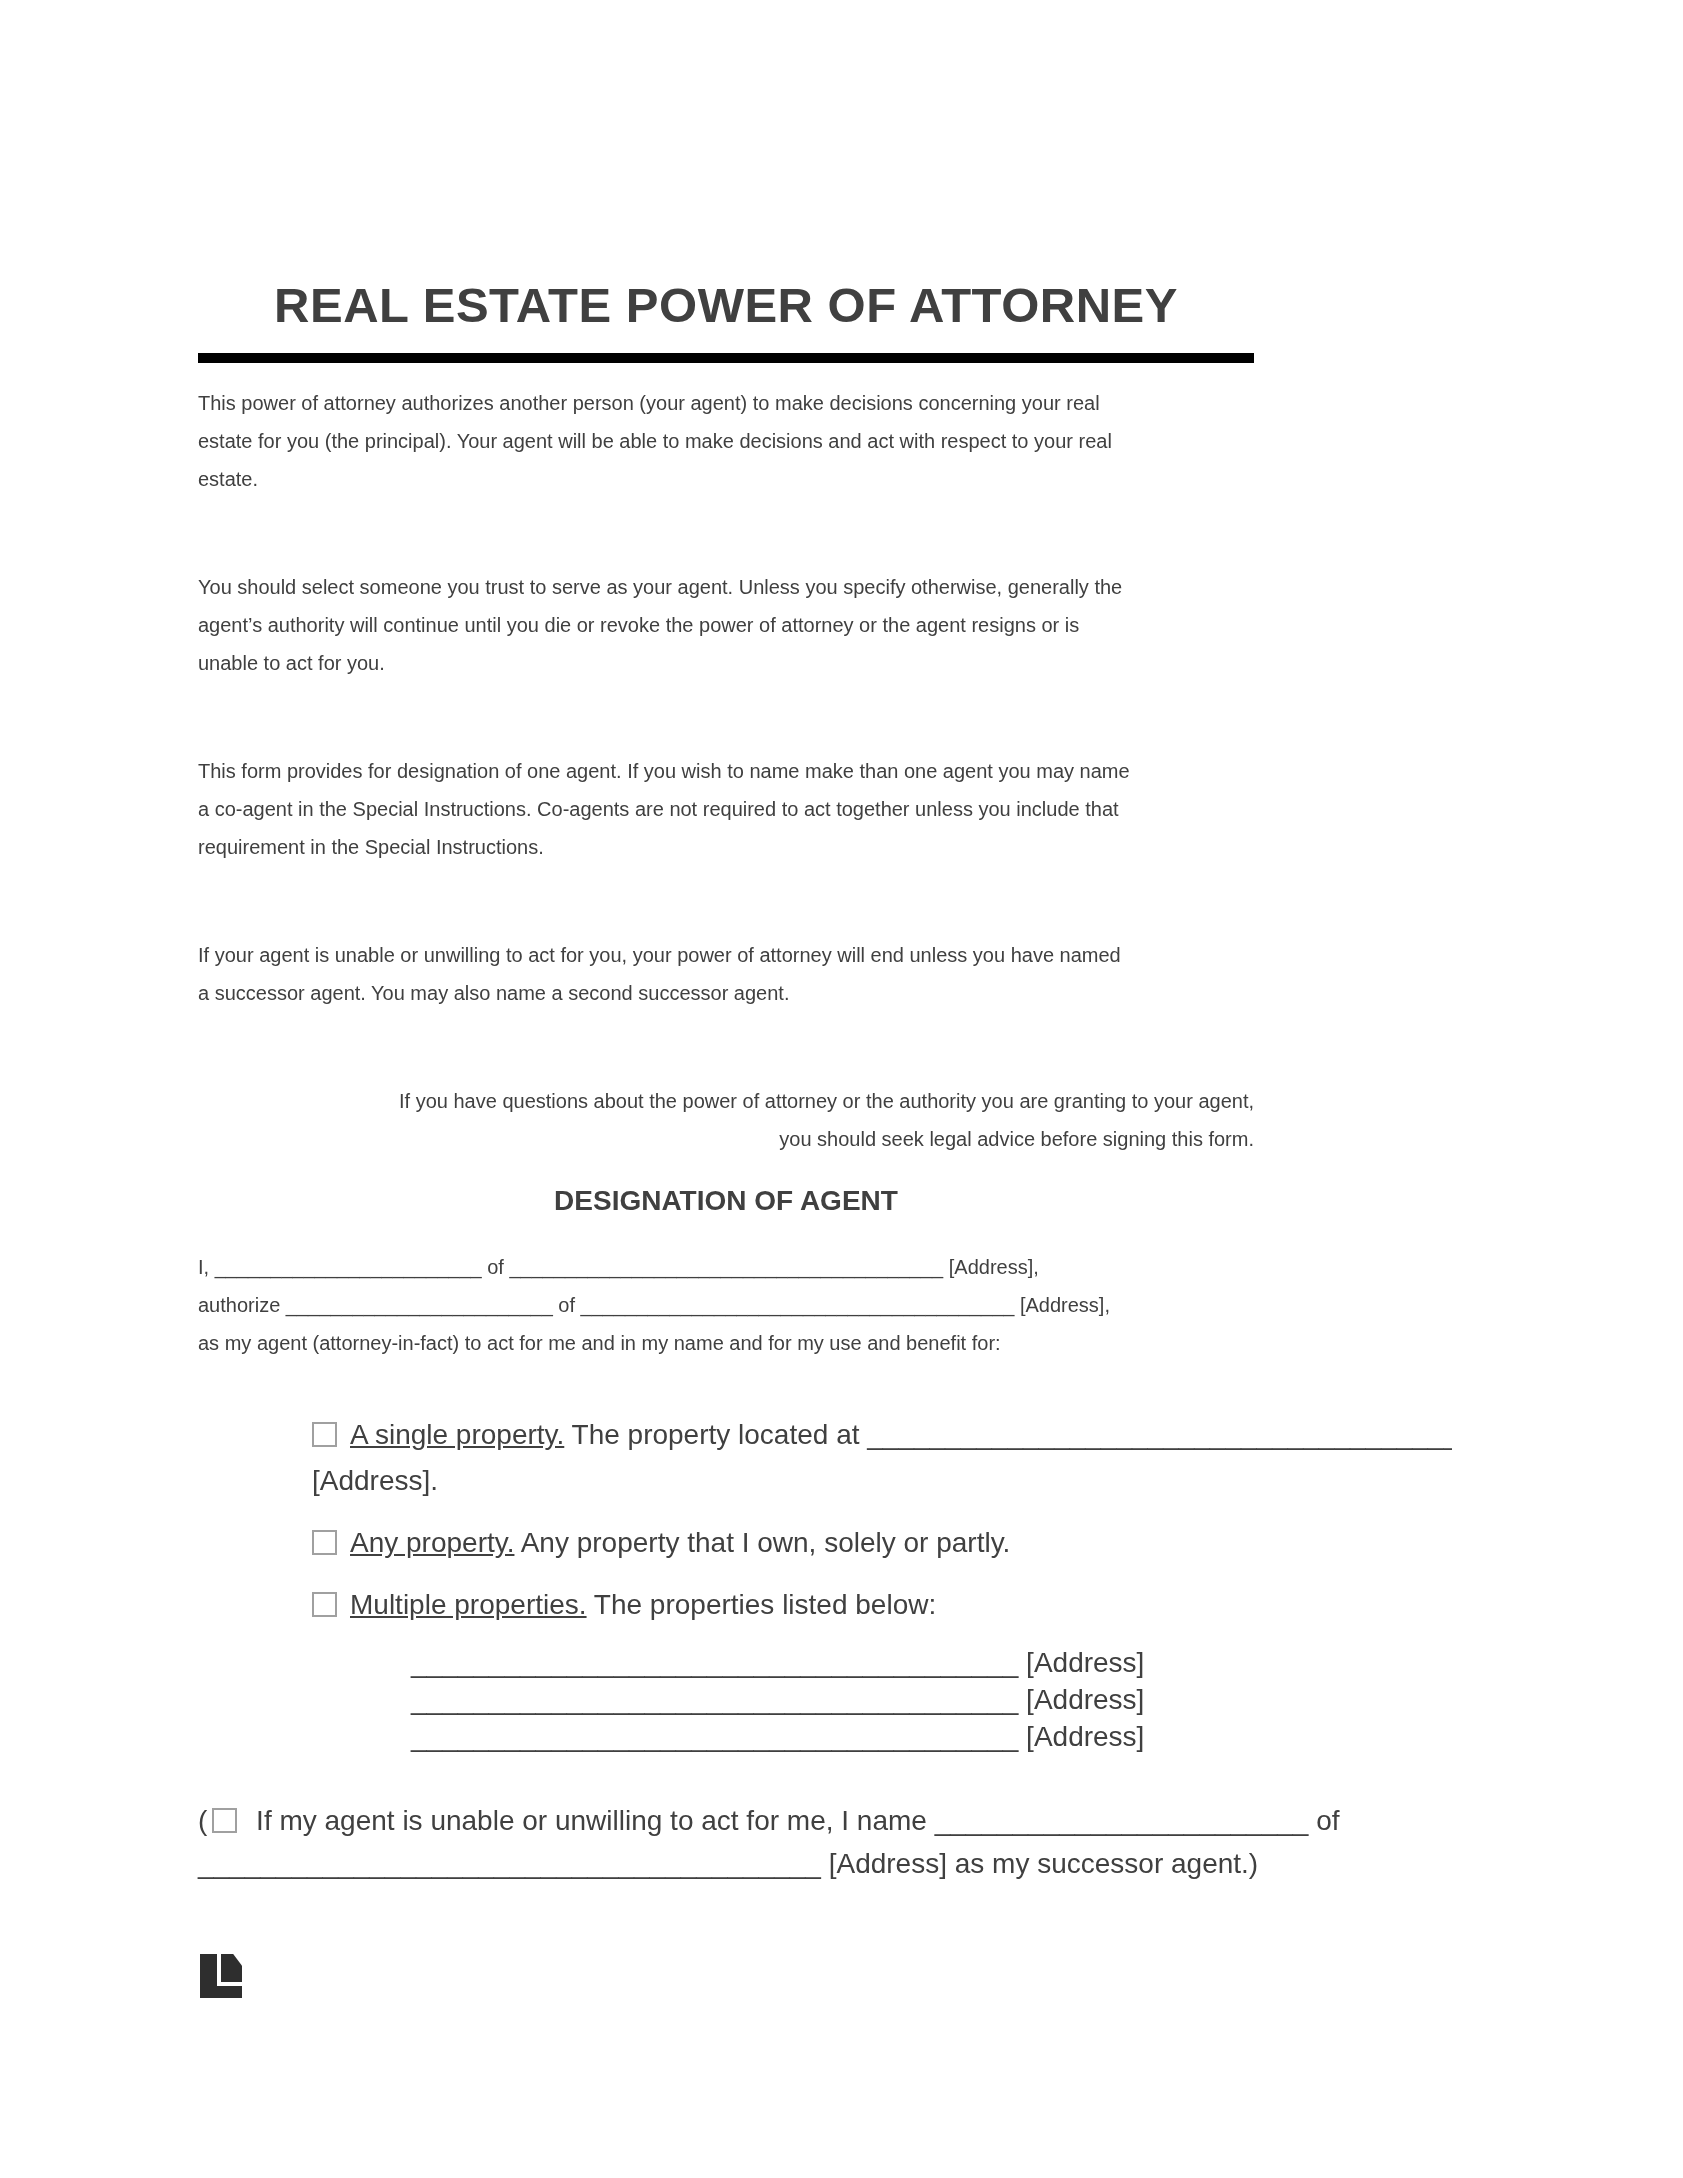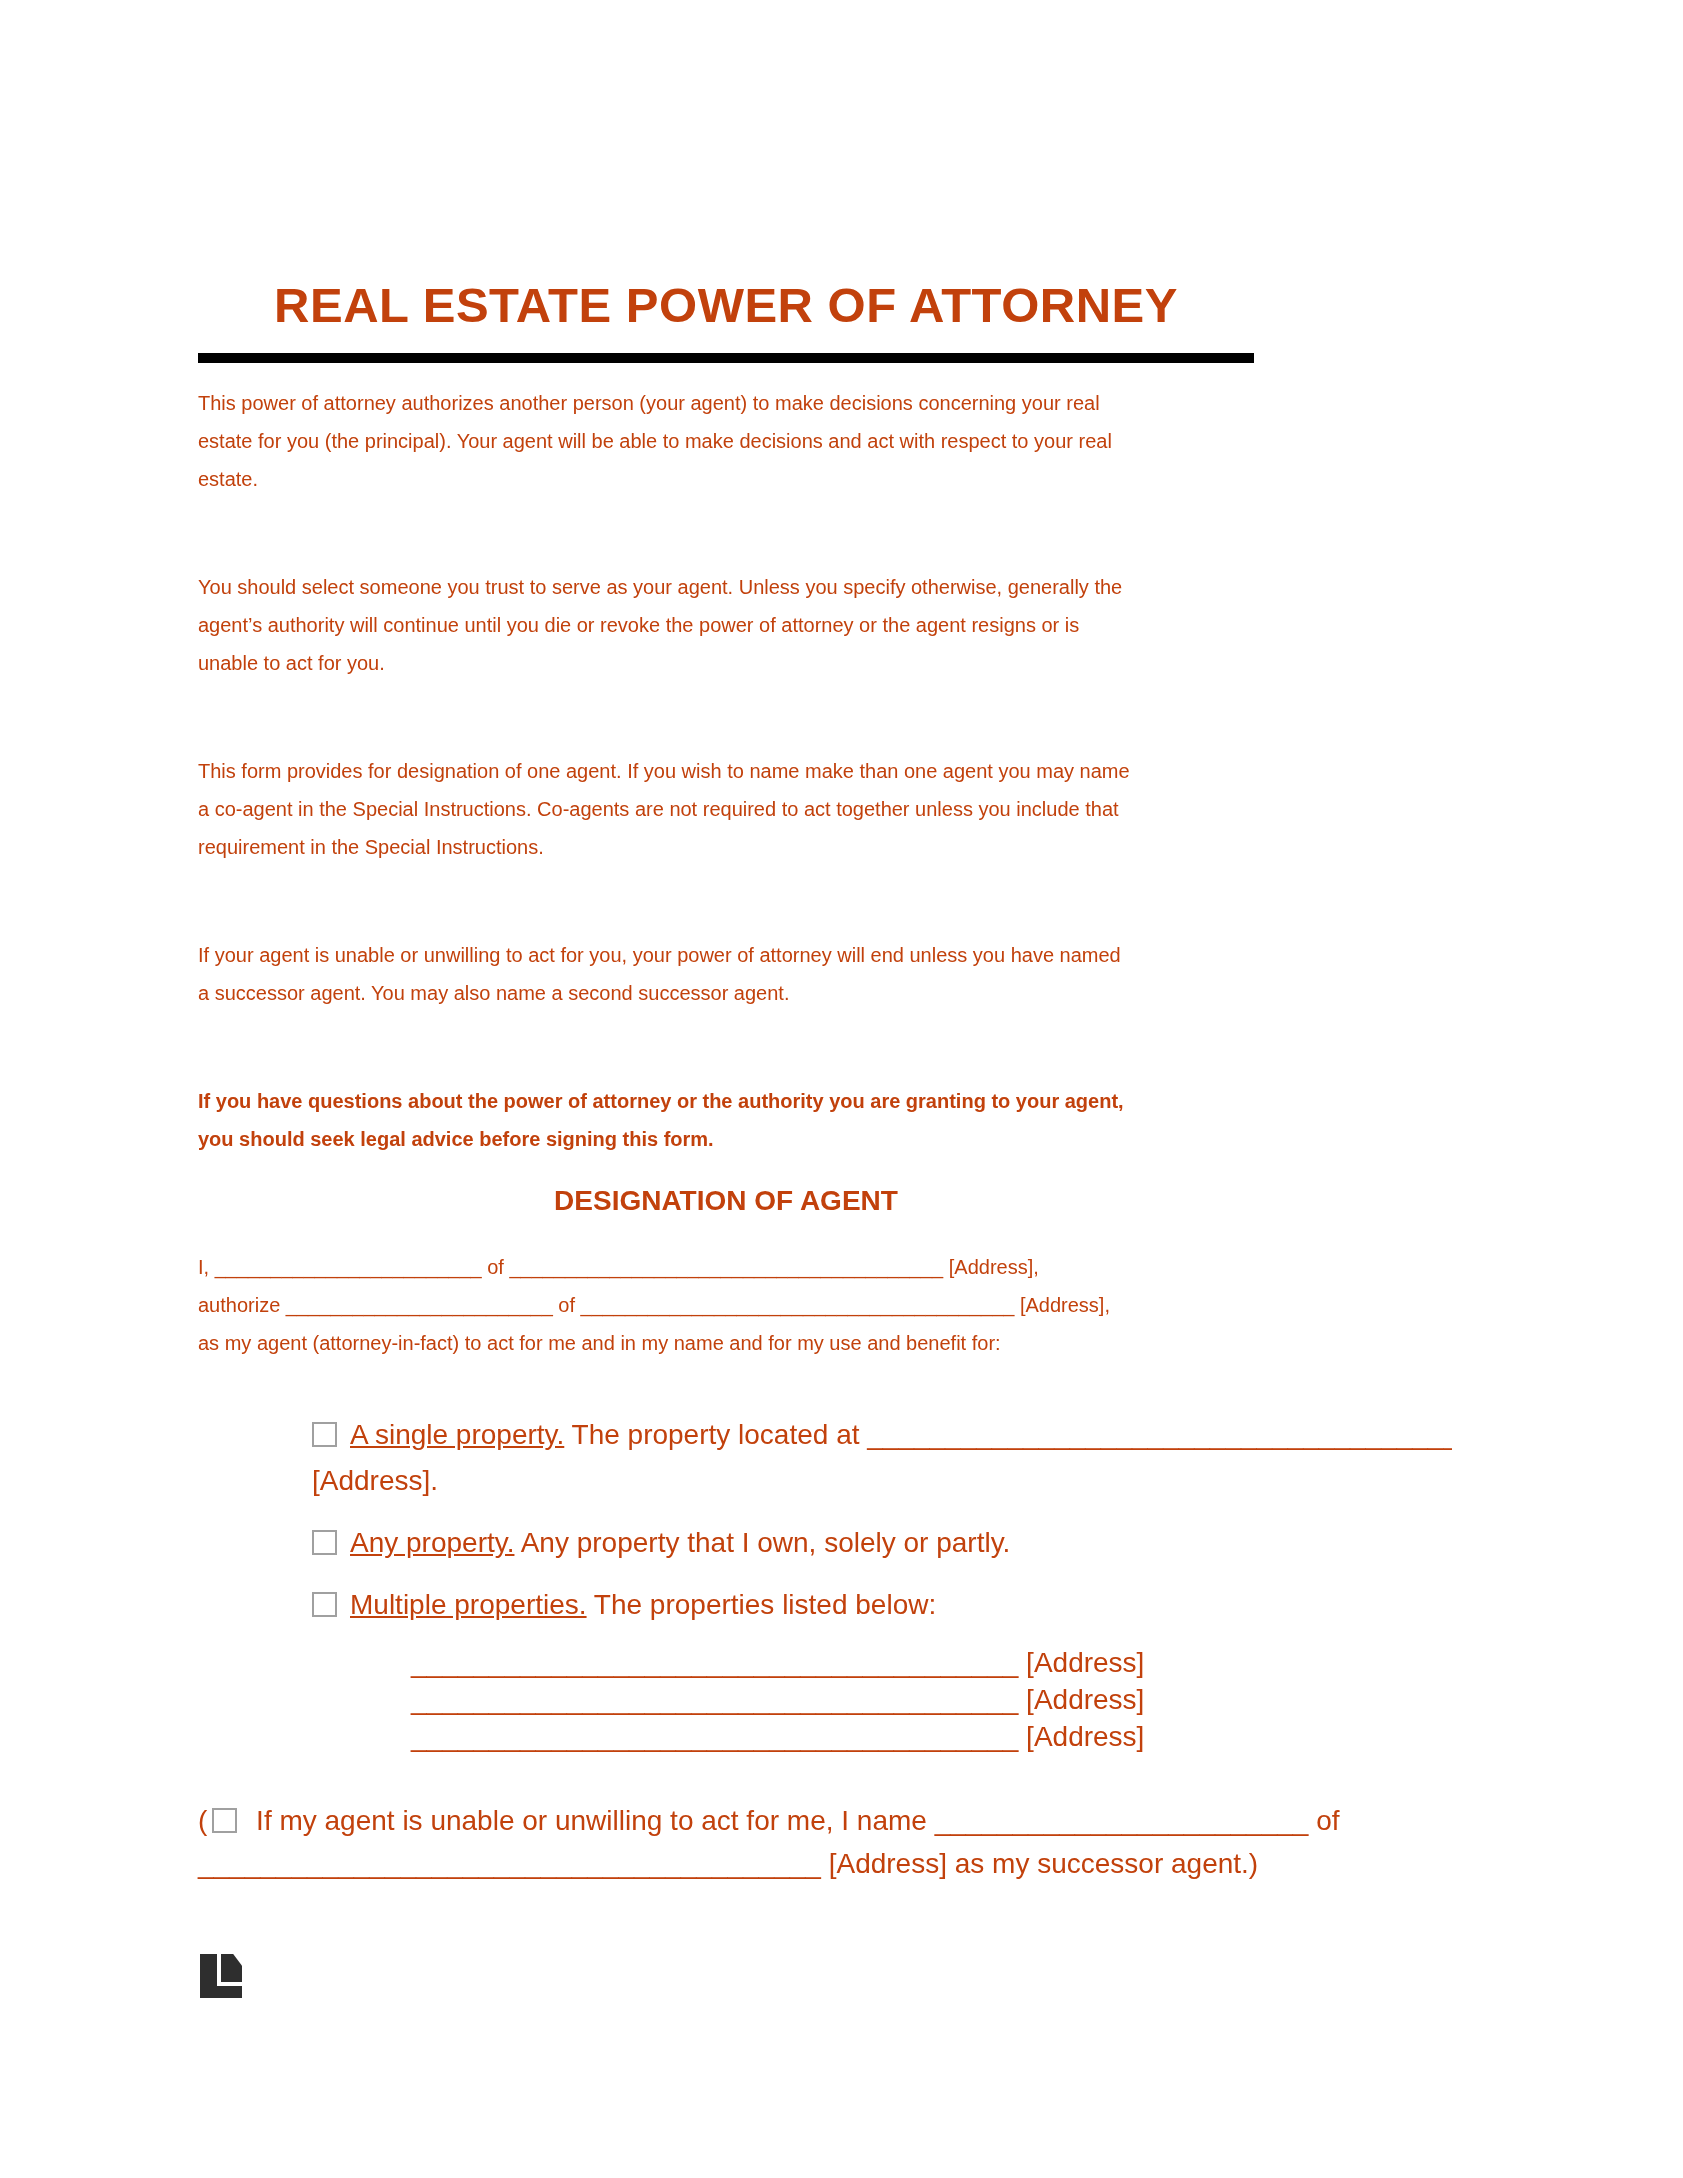--- a/index.html
+++ b/index.html
@@ -4,21 +4,21 @@
 <style>
   html, body { margin: 0; padding: 0; background: #ffffff; }
   .page {
     position: relative;
     width: 1452px;
     height: 2178px;
     box-sizing: border-box;
     padding: 0 198px;
     overflow: hidden;
     background: #ffffff;
-    color: #c2410c;
+    color: #404040;
     font-family: "Liberation Sans", "DejaVu Sans", sans-serif;
   }
   .doc-title {
     margin: 280px 0 0 0;
     font-size: 49px;
     line-height: 51px;
     font-weight: bold;
     text-align: center;
     letter-spacing: 0.5px;
     white-space: pre;
@@ -33,21 +33,21 @@
     white-space: pre;
   }
   .h2.designation { margin-top: 24px; }
   .para {
     margin: 70px 0 0 0;
     font-size: 20px;
     line-height: 38px;
     white-space: pre;
   }
   .para.first { margin-top: 21px; }
-  .para.bold { font-weight: bold; }
+  .para.bold { font-weight: normal; text-align: right; }
   .intro { margin-top: 28px; }
   .checklist { margin-top: 50px; margin-left: 114px; }
   .check-item { font-size: 28px; line-height: 46px; white-space: pre; }
   .check-item + .check-item { margin-top: 16px; }
   .u { text-decoration: underline; }
   .checkbox {
     display: inline-block;
     width: 21px;
     height: 21px;
     border: 2px solid #a0a0a0;

